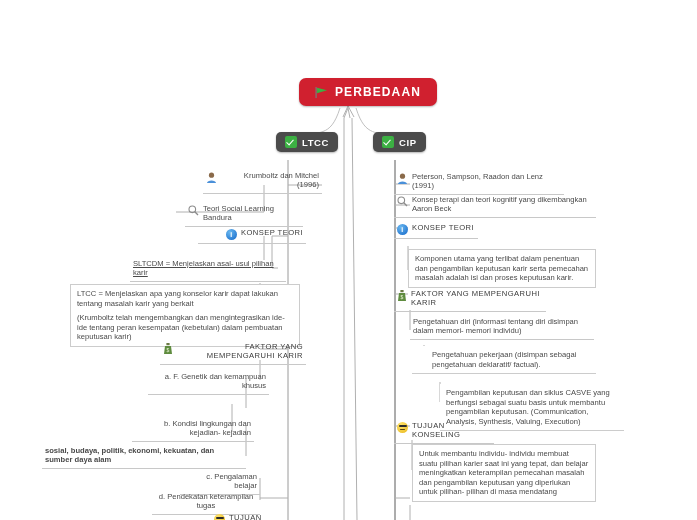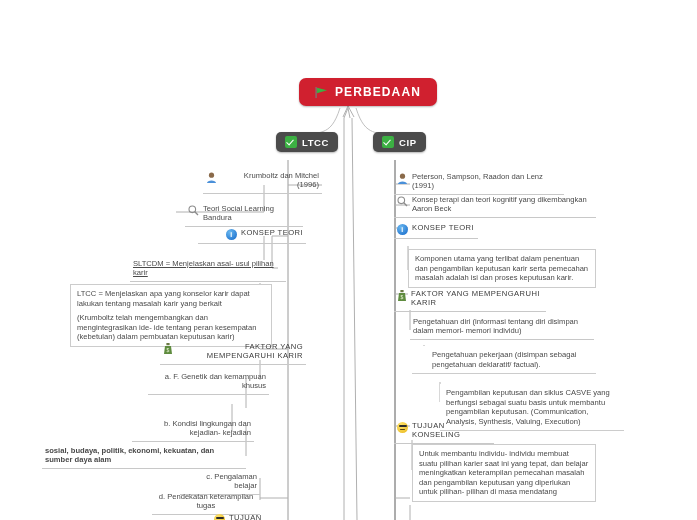--- a/index.html
+++ b/index.html
@@ -193,21 +193,21 @@
 
   <div class="node cap right-align" style="left:198px;top:226px;width:108px;">
     <span class="ic ic-info ic-top">i</span>
     <span class="txt">KONSEP TEORI</span>
   </div>
 
   <div class="node center" style="left:130px;top:257px;width:156px;">
     <span class="txt">SLTCDM = Menjelaskan asal- usul pilihan karir</span>
   </div>
 
-  <div class="boxed" style="left:70px;top:284px;width:202px;">
+  <div class="boxed" style="left:70px;top:284px;width:230px;">
     <div>LTCC = Menjelaskan apa yang konselor karir dapat lakukan tentang masalah karir yang berkait</div>
     <div style="height:5px;"></div>
     <div>(Krumboltz telah mengembangkan dan mengintegrasikan ide- ide tentang peran kesempatan (kebetulan) dalam pembuatan keputusan karir)</div>
   </div>
 
   <div class="node cap right-align" style="left:160px;top:340px;width:146px;">
     <span class="ic ic-money ic-top">
       <svg width="10" height="11" viewBox="0 0 10 11">
         <rect x="3.4" y="0" width="3.2" height="2.2" fill="#6b7a45"></rect>
         <path d="M2,3 L8,3 L9,11 L1,11 Z" fill="#5f8c3f"></path>

